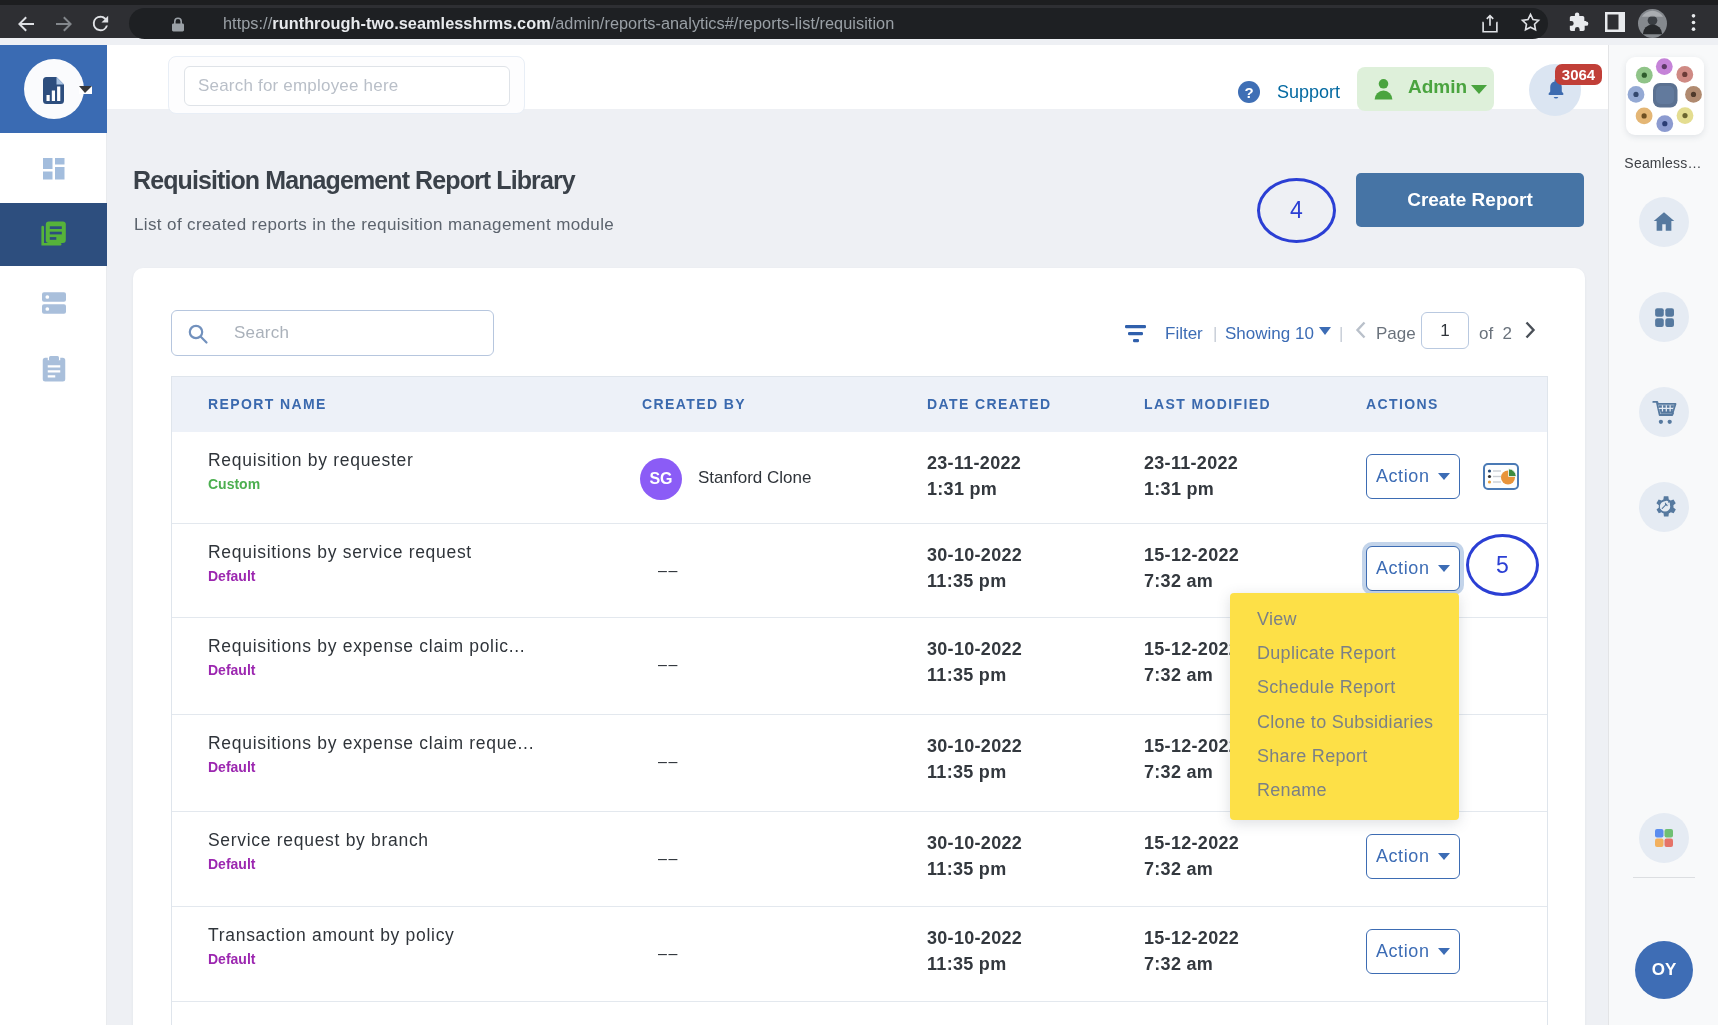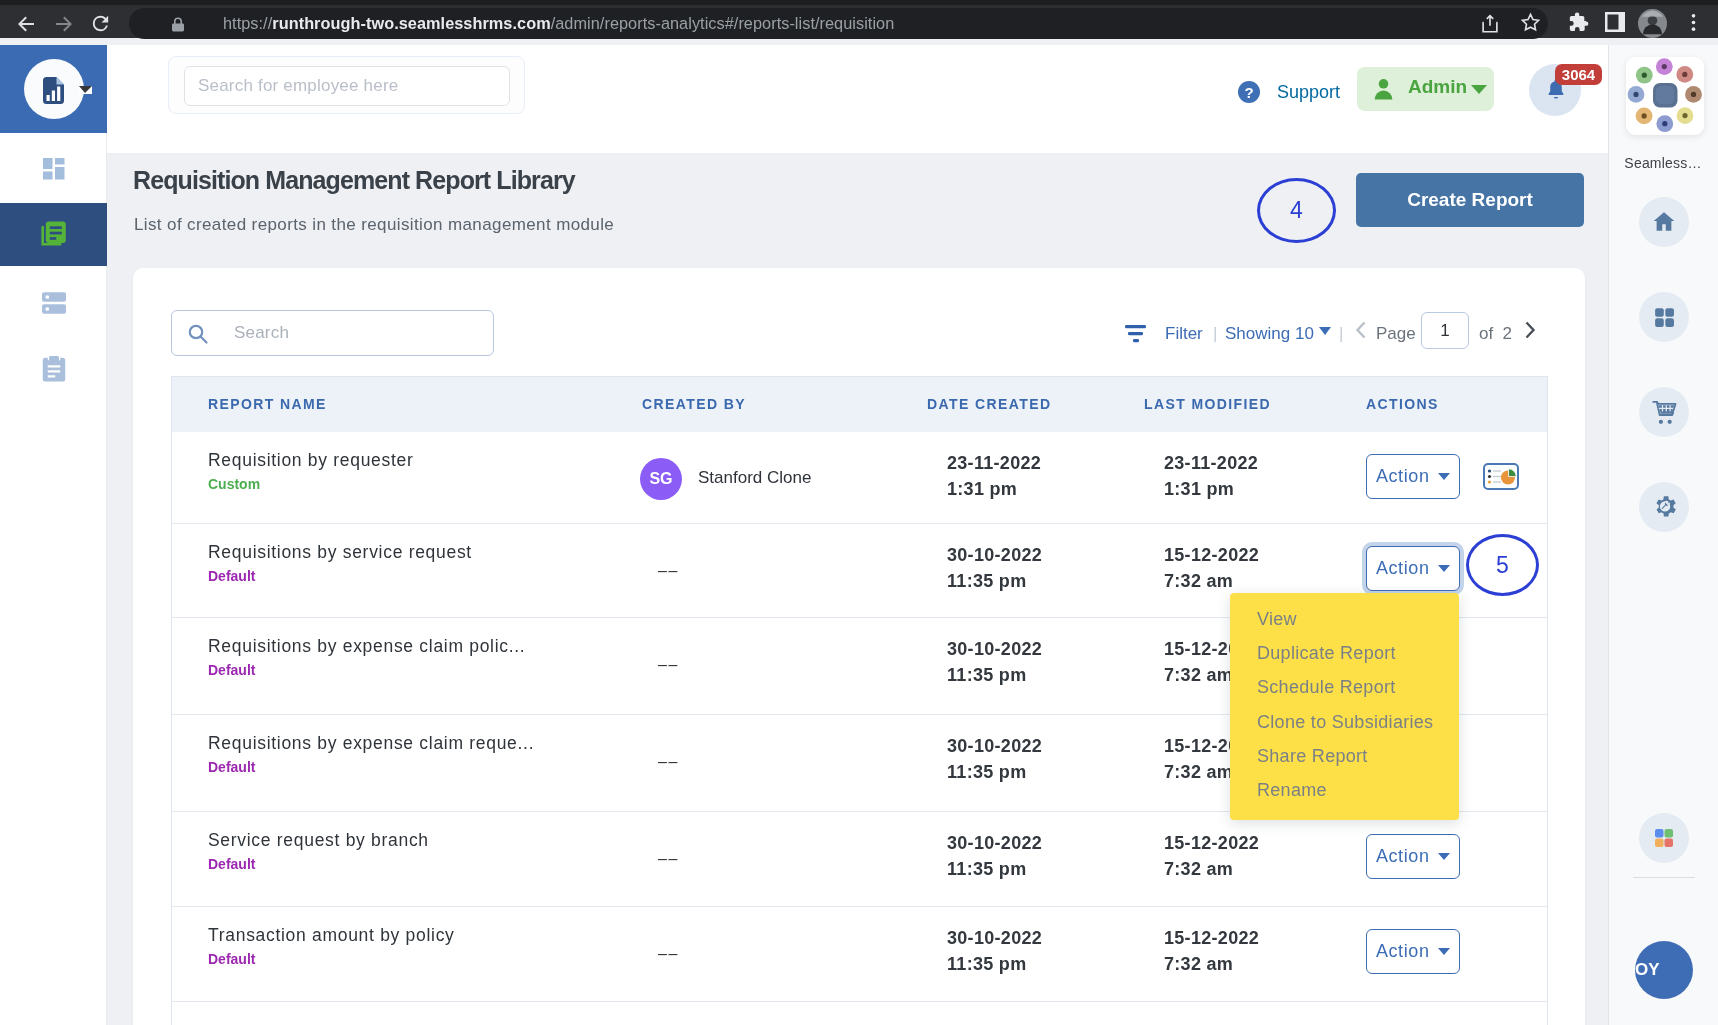--- a/index.html
+++ b/index.html
@@ -21,21 +21,21 @@
   #lsb .logocirc { position:absolute; left:24px; top:14px; width:60px; height:60px; border-radius:50%; background:#fafbfd; }
   #lsb .navitem { position:absolute; left:0; width:107px; height:64px; display:flex; align-items:center; justify-content:center; }
   #lsb .active { background:#2d4e7e; }
 
   
   #rsb { position:absolute; left:1608px; top:45px; width:110px; height:980px; background:#f8f9fa; border-left:1px solid #e3e4e6; }
   .rcirc { position:absolute; left:1639px; width:50px; height:50px; border-radius:50%; background:#e5ebf3; display:flex; align-items:center; justify-content:center; }
 
   
   #main { position:absolute; left:107px; top:45px; width:1501px; height:980px; background:#eef0f4; }
-  #apphdr { position:absolute; left:0; top:0; width:1501px; height:108px; background:#ffffff;padding-left:26px; }
+  #apphdr { position:absolute; left:0; top:0; width:1501px; height:64px; background:#ffffff;padding-left:26px; }
   #sbox-outer { position:absolute; left:61px; top:11px; width:357px; height:58px; border:1px solid #e8eef6; border-radius:8px; background:#fdfdfe; }
   #sbox-inner { position:absolute; left:15px; top:9px; width:326px; height:40px; border:1px solid #dfe3e8; border-radius:6px; background:#fff; font-size:17px; color:#b9bfc8; line-height:38px; padding-left:13px; letter-spacing:0.2px; }
 
   #ttl { position:absolute; left:26px; top:121px; font-size:25px; font-weight:bold; color:#3a4149; letter-spacing:-0.9px; }
   #subttl { position:absolute; left:27px; top:170px; font-size:17px; color:#5b636d; letter-spacing:0.38px; }
   #createbtn { position:absolute; left:1249px; top:128px; width:228px; height:54px; background:#4674a5; border-radius:5px; color:#fff; font-size:19px; font-weight:bold; text-align:center; line-height:54px; }
 
   
   #card { position:absolute; left:26px; top:223px; width:1452px; height:802px; background:#fff; border-radius:10px; box-shadow:0 1px 3px rgba(30,50,90,.06); }
   #card-search { position:absolute; left:38px; top:42px; width:323px; height:46px; border:1px solid #b6c6de; border-radius:6px; }
@@ -45,21 +45,21 @@
   
   #tbl { position:absolute; left:38px; top:108px; width:1377px; border:1px solid #dfe5ec; border-bottom:none; }
   #thead { height:55px; background:#edf1f8; position:relative; }
   .th { position:absolute; top:19px; font-size:14px; font-weight:bold; color:#3a69ae; letter-spacing:1.4px; }
   .trow { height:95px; background:#fff; border-top:1px solid #e3e8ee; position:relative; }
   .rname { position:absolute; left:36px; top:18px; font-size:17px; color:#2f343a; }
   .rtag  { position:absolute; left:36px; top:44px; font-size:14px; font-weight:bold; }
   .tag-custom { color:#4caf50; }
   .tag-default { color:#9c27b0; }
   .dd { position:absolute; font-size:16px; color:#2f343a; letter-spacing:0.5px;}
-  .dcol { position:absolute; top:18px; font-size:18px; font-weight:bold; color:#33383e; line-height:26px; letter-spacing:0.3px;margin-left:20px; }
+  .dcol { position:absolute; top:18px; font-size:18px; font-weight:bold; color:#33383e; line-height:26px; letter-spacing:0.3px; }
   .actbtn { position:absolute; left:1194px; top:22px; width:94px; height:45px; border:1.5px solid #3d6cb3; border-radius:6px; color:#3c6cb5; font-size:18px; letter-spacing:0.6px; text-align:center; line-height:43px; background:#fff; }
   .rname { letter-spacing:0.7px; font-size:17.5px; }
 
   
   #menu { position:absolute; left:1230px; top:593px; width:229px; height:227px; background:#fde047; border-radius:4px; box-shadow:0 3px 14px rgba(60,70,90,.18); z-index:30;text-align:right; }
   #menu div { position:absolute; left:27px; font-size:18px; letter-spacing:0.3px; color:#7b8086; }
 
   
   .annot { position:absolute; border:3.5px solid #2b3fd4; border-radius:50%; color:#2b3fd4; display:flex; align-items:center; justify-content:center; font-size:23px; z-index:40; background:transparent; }
 </style>
@@ -402,13 +402,13 @@
   </div>
 <div class="rcirc" style="top:813px;">
     <svg width="24" height="24" viewBox="0 0 24 24">
       <rect x="3" y="3" width="8.5" height="8.5" rx="2" fill="#5b8def"></rect>
       <rect x="12.5" y="3" width="8.5" height="8.5" rx="2" fill="#6fbf73"></rect>
       <rect x="3" y="12.5" width="8.5" height="8.5" rx="2" fill="#f2b05e"></rect>
       <rect x="12.5" y="12.5" width="8.5" height="8.5" rx="2" fill="#e57368"></rect>
     </svg>
   </div>
 <div class="abs" style="left:1633px; top:877px; width:62px; height:1px; background:#dcdee1;"></div>
-<div class="abs" style="left:1635px; top:941px; width:58px; height:58px; border-radius:50%; background:#3e6db5; color:#fff; font-size:17px; font-weight:bold; line-height:58px;">OY</div>
+<div class="abs" style="left:1635px; top:941px; width:58px; height:58px; border-radius:50%; background:#3e6db5; color:#fff; font-size:17px; font-weight:bold; text-align:center; line-height:58px;">OY</div>
 
 </body></html>

